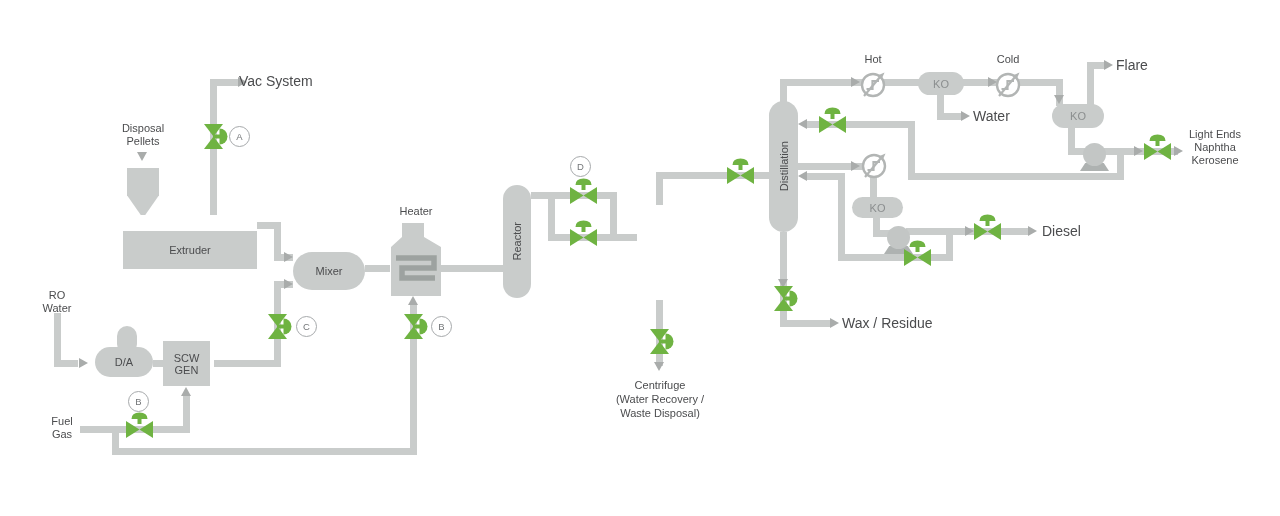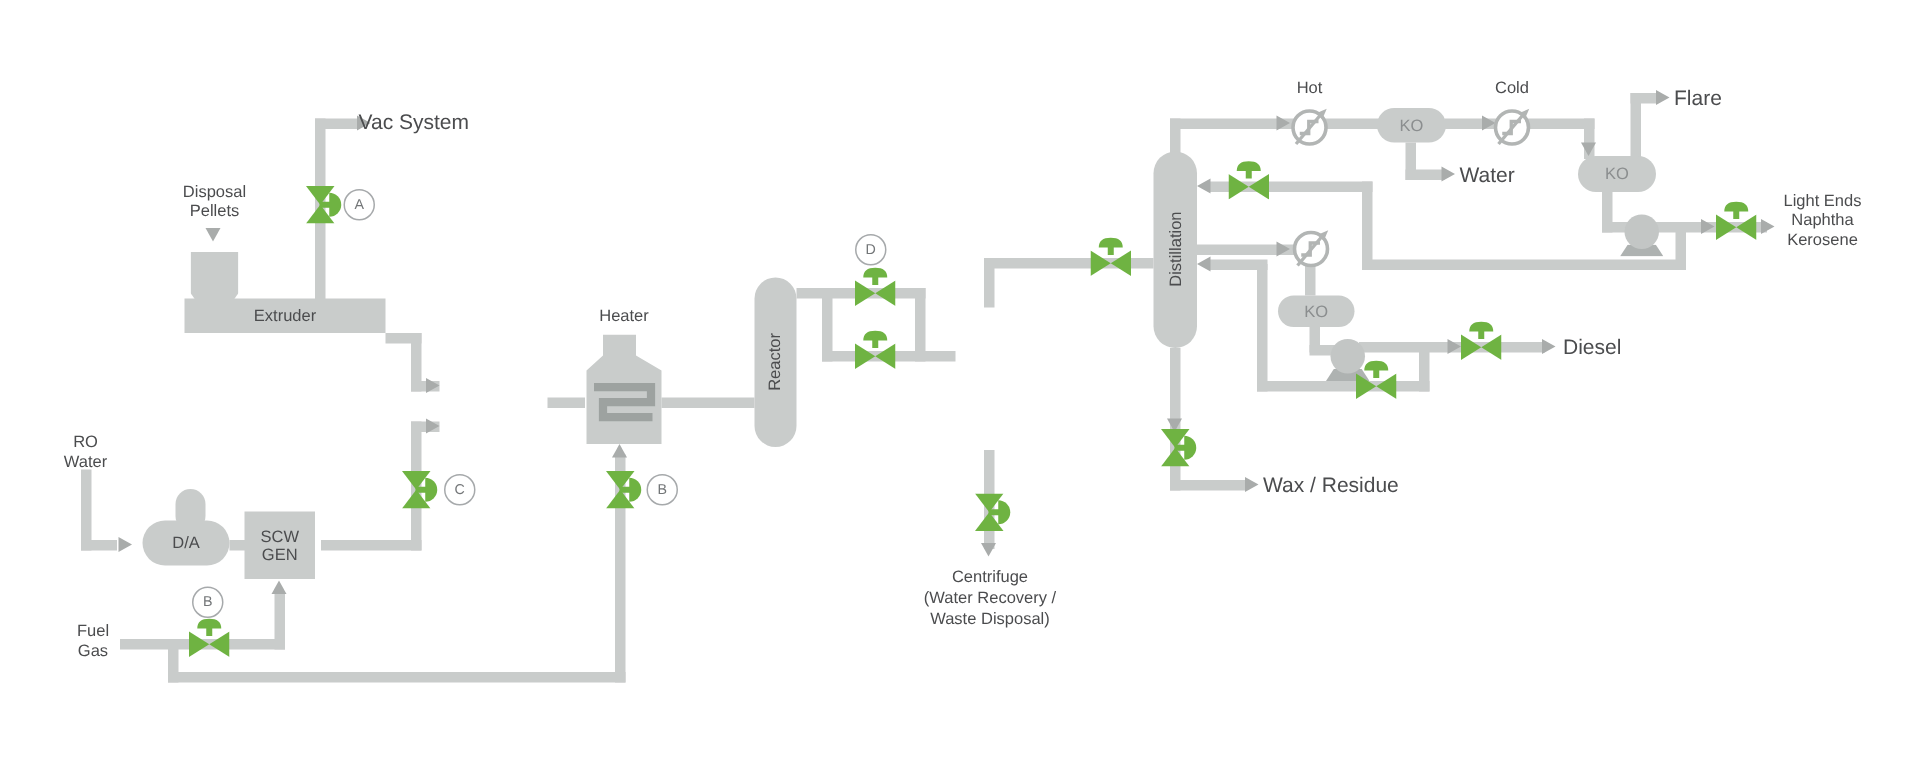--- a/index.html
+++ b/index.html
@@ -102,37 +102,40 @@
   <div class="arr arr-l" style="left:798px;top:171px"></div>
   <div class="arr arr-r" style="left:965px;top:226px"></div>
   <div class="arr arr-r" style="left:1028px;top:226px"></div>
   <div class="arr arr-r" style="left:1134px;top:146px"></div>
   <div class="arr arr-r" style="left:1174px;top:146px"></div>
   <div class="arr arr-d" style="left:778px;top:279px"></div>
   <div class="arr arr-r" style="left:830px;top:318px"></div>
   <div class="arr arr-d" style="left:654px;top:362px"></div>
 
   <div class="hopper" style="left:127px;top:168px;width:32px;height:47px"></div>
-  <div class="rect" style="left:123px;top:199px;width:134px;height:23px">
+  <div class="rect" style="left:123px;top:231px;width:134px;height:38px">
     <div class="eqtext">Extruder</div>
   </div>
 
   <div class="cap" style="left:117px;top:326px;width:20px;height:28px;border-radius:10px"></div>
   <div class="cap" style="left:95px;top:347px;width:58px;height:30px;border-radius:15px">
     <div class="eqtext">D/A</div>
   </div>
 
   <div class="rect" style="left:163px;top:341px;width:47px;height:45px">
     <div class="eqtext">
         <span>
       <span>SCW</span><br>
       <span>GEN</span></span>
     </div>
   </div>
 
+  <div class="cap" style="left:293px;top:252px;width:72px;height:38px;border-radius:19px">
+    <div class="eqtext">Mixer</div>
+  </div>
 
   <svg class="hx" style="left:390px;top:223px" width="52" height="74" viewBox="0 0 52 74">
     <path d="M12,0 H34 V14 L51,24 V73 H1 V24 L12,14 Z" fill="#c9cccb"></path>
     <path d="M6,35 H44 V45 H12 V55 H45" fill="none" stroke="#9da2a0" stroke-width="5.5"></path>
   </svg>
   <div class="lblblock" style="left:390px;top:205px;width:52px">Heater</div>
 
   <div class="cap" style="left:503px;top:185px;width:28px;height:113px;border-radius:14px">
     <div class="eqtext">
         <span class="vtext">Reactor</span>

